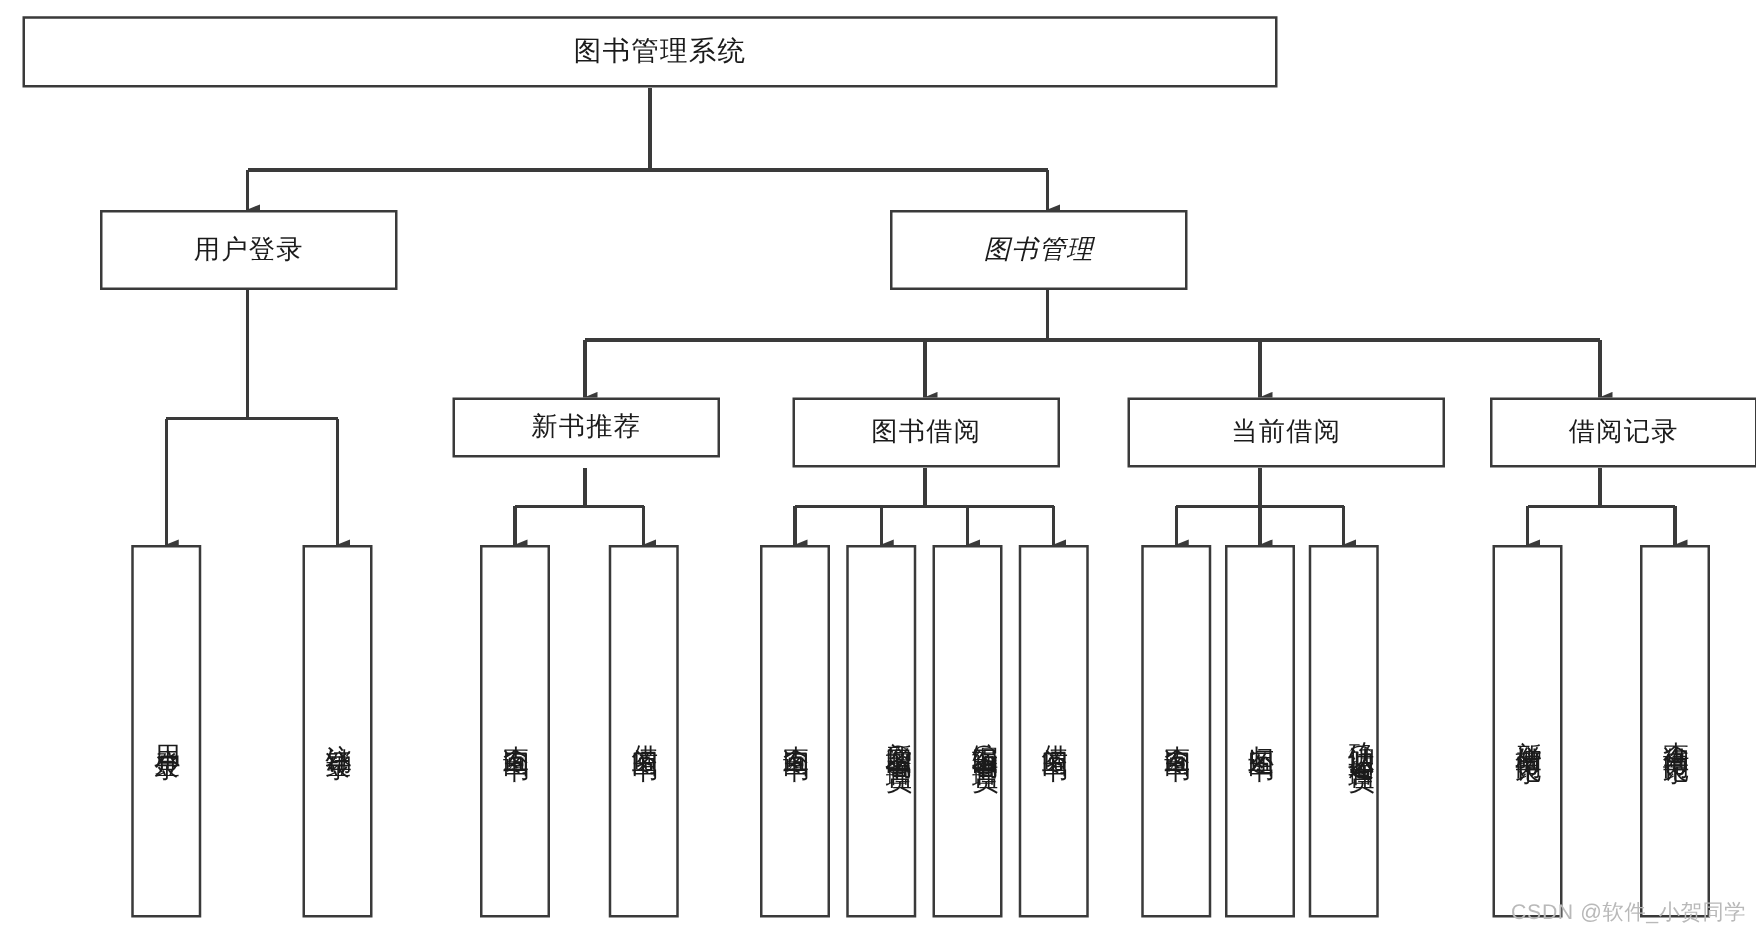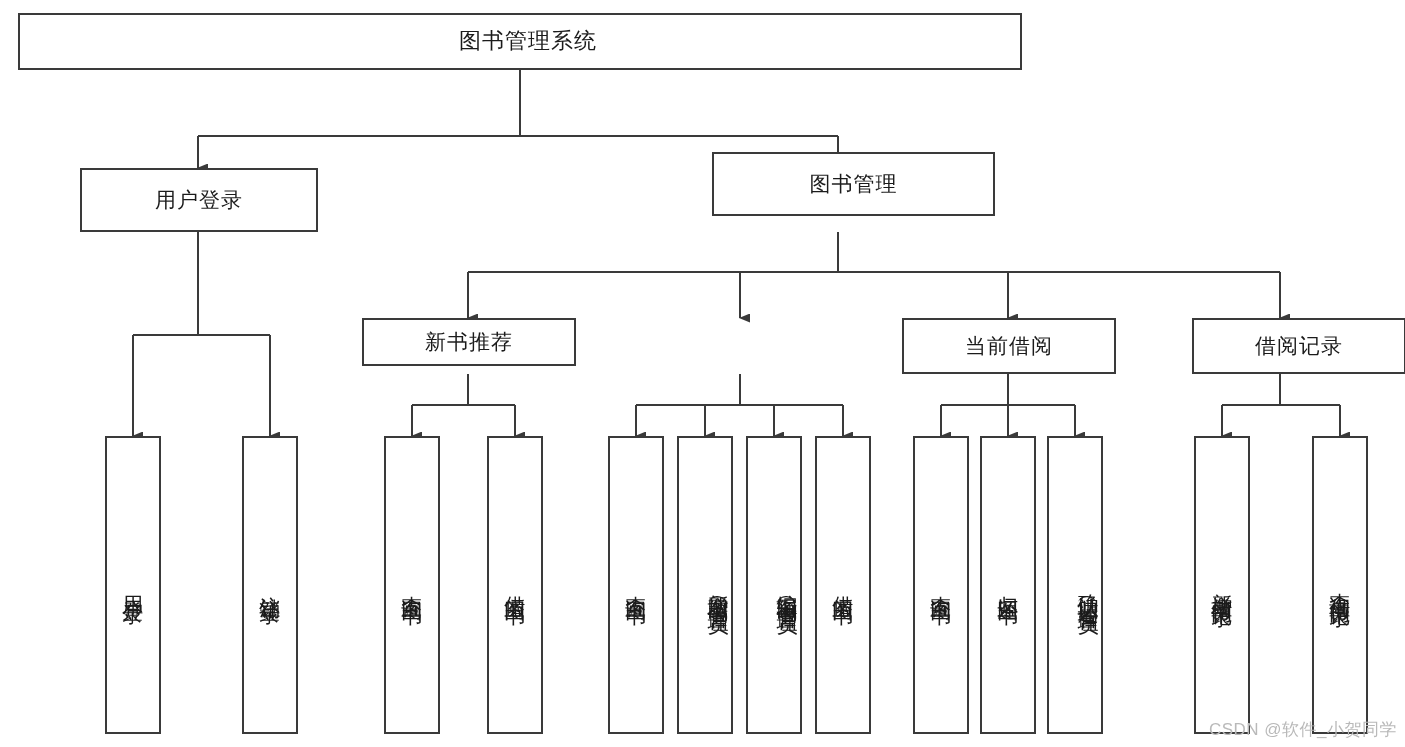--- a/index.html
+++ b/index.html
@@ -130,26 +130,27 @@
       <path d="M1222,405 L1340,405"></path>
       <path d="M1222,405 L1222,436" marker-end="url(#arrow)"></path>
       <path d="M1340,405 L1340,436" marker-end="url(#arrow)"></path>
     </g>
   </svg>
 
   <div class="node horiz root" style="left:18px; top:13px; width:1004px; height:57px;">图书管理系统</div>
 
   <div class="node horiz" style="left:80px; top:168px; width:238px; height:64px;">用户登录</div>
 
-  <div class="node horiz" style="left:712px; top:152px; width:283px; height:64px;">图书管理</div>
+  <div class="node horiz" style="left:712px; top:168px; width:238px; height:64px;font-style:italic;">图书管理</div>
 
   <div class="node horiz" style="left:362px; top:318px; width:214px; height:48px;">新书推荐</div>
 
+  <div class="node horiz" style="left:634px; top:318px; width:214px; height:56px;">图书借阅</div>
 
-  <div class="node horiz" style="left:902px; top:318px; width:214px; height:56px;">当前借阅</div>
+  <div class="node horiz" style="left:902px; top:318px; width:254px; height:56px;">当前借阅</div>
 
   <div class="node horiz" style="left:1172px; top:318px; width:214px; height:56px;margin-left:20px;">借阅记录</div>
 
   <div class="node vert center-v" style="left:105px; top:436px; width:56px; height:298px;">用户登录</div>
 
   <div class="node vert center-v" style="left:242px; top:436px; width:56px; height:298px;">注销登录</div>
 
   <div class="node vert center-v" style="left:384px; top:436px; width:56px; height:298px;">查询图书</div>
 
   <div class="node vert center-v" style="left:487px; top:436px; width:56px; height:298px;">借阅图书</div>

